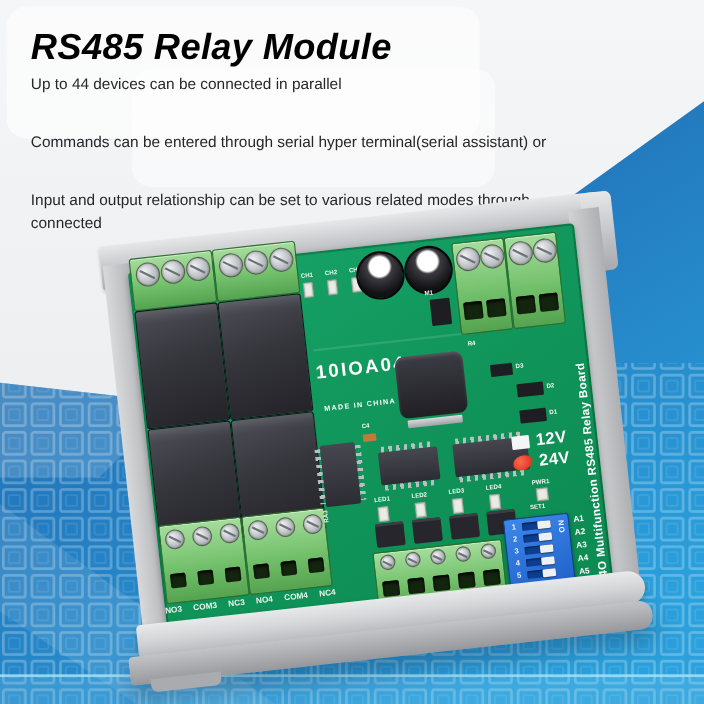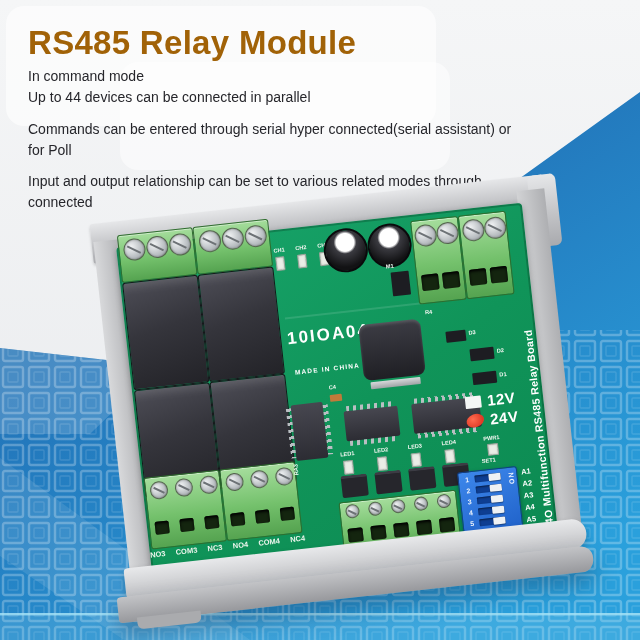--- a/index.html
+++ b/index.html
@@ -2,21 +2,21 @@
 <html><head>
 <meta charset="utf-8">
 <style>
   html,body{margin:0;padding:0;background:#ffffff;}
   .stage{position:relative;width:640px;height:640px;overflow:hidden;
          font-family:"Liberation Sans",sans-serif;background:#f2f3f5;}
   .abs{position:absolute;}
 
   
   .title{position:absolute;left:28px;top:24px;font-size:33px;font-weight:600;
-         color:#a16207;letter-spacing:.3px;}
+         color:#000000;letter-spacing:.3px;font-style:italic;}
   .para{position:absolute;left:28px;color:#26262b;font-size:14px;line-height:21px;font-weight:400;}
 
   
   .module{position:absolute;left:100px;top:196px;width:478px;height:404px;
           transform:rotate(-6.3deg);transform-origin:50% 50%;}
   .gray{background:linear-gradient(180deg,#e6e7e9,#c3c4c7 55%,#a9aaae);}
   .din-top{left:10px;top:2px;width:456px;height:40px;border-radius:3px;box-shadow:0 2px 3px rgba(0,0,0,.18);}
   .ear-r{left:450px;top:2px;width:28px;height:72px;border-radius:6px;}
   .side-l{left:12px;top:20px;width:26px;height:336px;background:linear-gradient(90deg,#d8d9db,#b2b3b6);}
   .side-r{left:438px;top:16px;width:28px;height:342px;background:linear-gradient(90deg,#d2d3d5,#aeafb2);}
@@ -122,26 +122,24 @@
       <rect x="0" y="330" width="640" height="310" fill="url(#squares)"></rect>
       <polygon points="0,348 160,366 90,434 0,434" fill="rgba(255,255,255,0.16)"></polygon>
       <polygon points="0,458 250,640 124,640 0,556" fill="rgba(255,255,255,0.10)"></polygon>
       <rect x="0" y="613" width="640" height="2.5" fill="rgba(165,226,246,0.85)"></rect>
       <rect x="0" y="615.5" width="640" height="25" fill="rgba(130,205,238,0.22)"></rect>
     </g>
   </svg>
 
   <div class="title">RS485 Relay Module</div>
   <div class="para" style="top:66px;">
-    <div>In command mode</div>
     <div>Up to 44 devices can be connected in parallel</div>
   </div>
   <div class="para" style="top:119px;">
-    <div>Commands can be entered through serial hyper connected(serial assistant) or</div>
-    <div>for Poll</div>
+    <div>Commands can be entered through serial hyper terminal(serial assistant) or</div>
   </div>
   <div class="para" style="top:171px;">
     <div>Input and output relationship can be set to various related modes through</div>
     <div>connected</div>
   </div>
 
   <div class="module">
     <div class="abs gray din-top"></div>
     <div class="abs gray ear-r"></div>
     <div class="abs side-l"></div>

